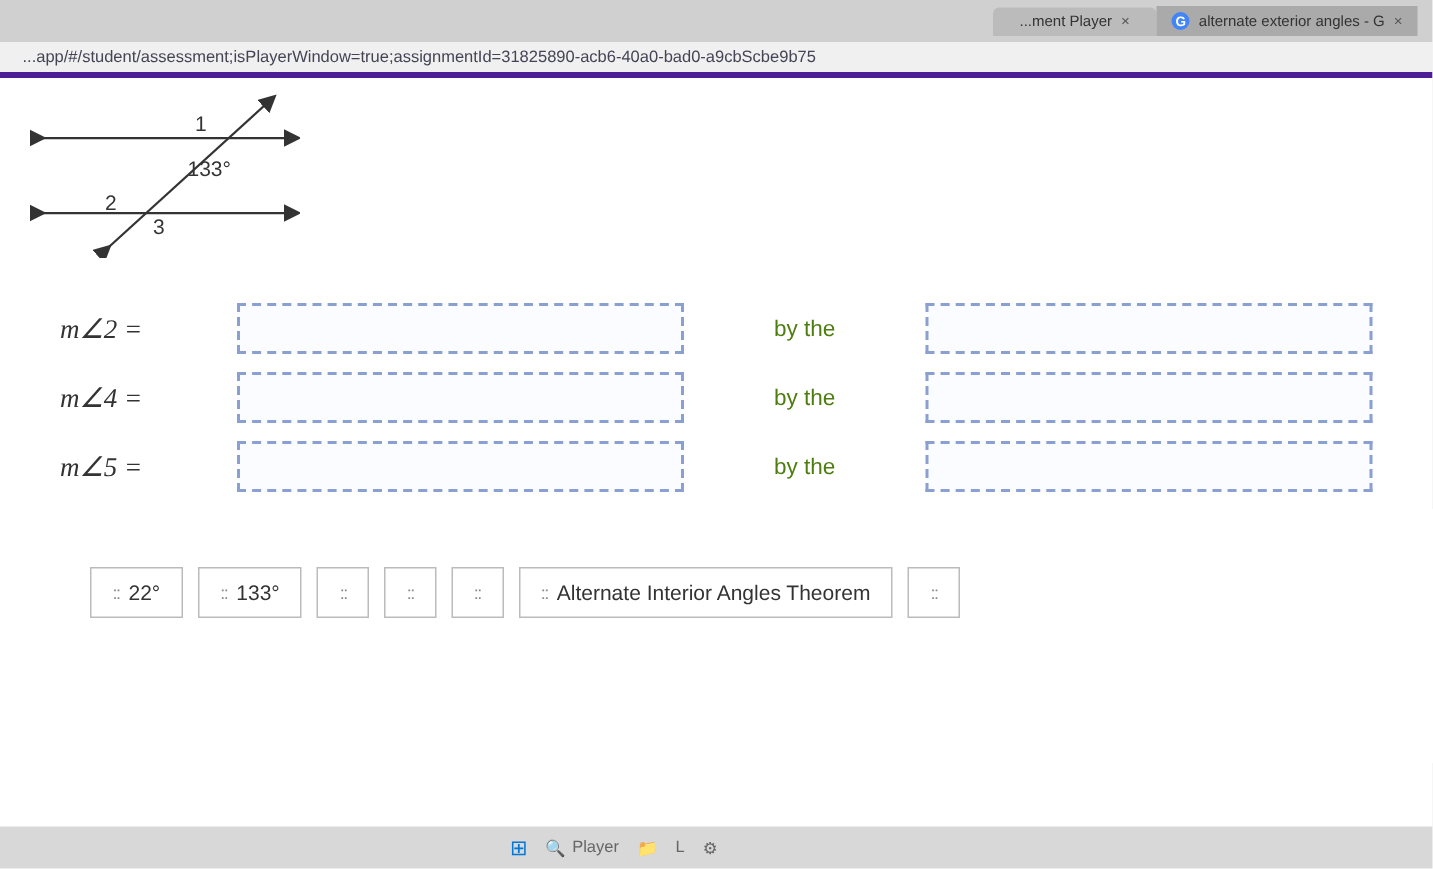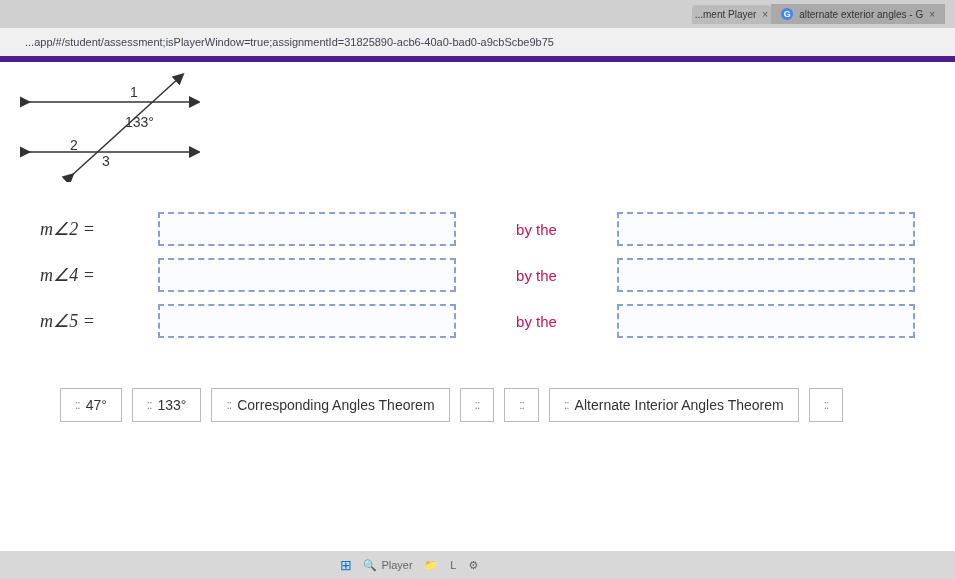--- a/index.html
+++ b/index.html
@@ -15,45 +15,45 @@
       background: #d0d0d0;
       height: 28px;
       display: flex;
       align-items: center;
       padding: 0 10px;
       font-size: 11px;
       color: #333;
     }
     .tab {
       background: #bbb;
-      padding: 4px 3px;
+      padding: 4px 18px;
       border-radius: 4px 4px 0 0;
       margin-left: auto;
       font-size: 10px;
       display: flex;
       align-items: center;
       gap: 6px;
     }
     .tab2 {
       background: #aaa;
       padding: 4px 10px;
       font-size: 10px;
       display: flex;
       align-items: center;
       gap: 6px;
     }
     .url-bar {
       background: #f0f0f0;
-      height: 34px;
-      display: flex;
-      align-items: center;
-      padding: 0 25px;
+      height: 24px;
+      display: flex;
+      align-items: center;
+      padding: 0 15px;
       font-size: 11px;
       color: #445;
-      border-bottom: 6px solid #4c1d95;
+      border-bottom: 4px solid #4c1d95;
     }
     .content {
       background: #fff;
       padding: 10px 20px;
       height: calc(100% - 78px);
       position: relative;
     }
     .diagram {
       width: 180px;
       height: 110px;
@@ -79,21 +79,21 @@
       height: 34px;
       flex: 1;
       max-width: 360px;
       background: #fafcff;
     }
     .by-the {
       margin: 0 12px;
       font-style: normal;
       font-family: Arial, sans-serif;
       font-size: 15px;
-      color: #be185d;
+      color: #4d7c0f;
     }
     .drop-zone.reason {
       max-width: 360px;
     }
     .tiles {
       margin-top: 50px;
       padding: 0 40px;
       display: flex;
       flex-wrap: wrap;
       gap: 10px;
@@ -202,29 +202,28 @@
   <div class="answer-row">
     <span class="label">m∠5 =</span>
     <div class="drop-zone"></div>
     <span class="by-the">by the</span>
     <div class="drop-zone reason"></div>
   </div>
 
   <div class="tiles">
     <div class="tile">
         <span class="dots">::</span>
-        <span>47°</span>
+        <span>22°</span>
       </div>
     <div class="tile">
         <span class="dots">::</span>
         <span>133°</span>
       </div>
     <div class="tile">
         <span class="dots">::</span>
-        <span>Corresponding Angles Theorem</span>
       </div>
     <div class="tile">
         <span class="dots">::</span>
       </div>
     <div class="tile">
         <span class="dots">::</span>
       </div>
     <div class="tile">
         <span class="dots">::</span>
         <span>Alternate Interior Angles Theorem</span>

